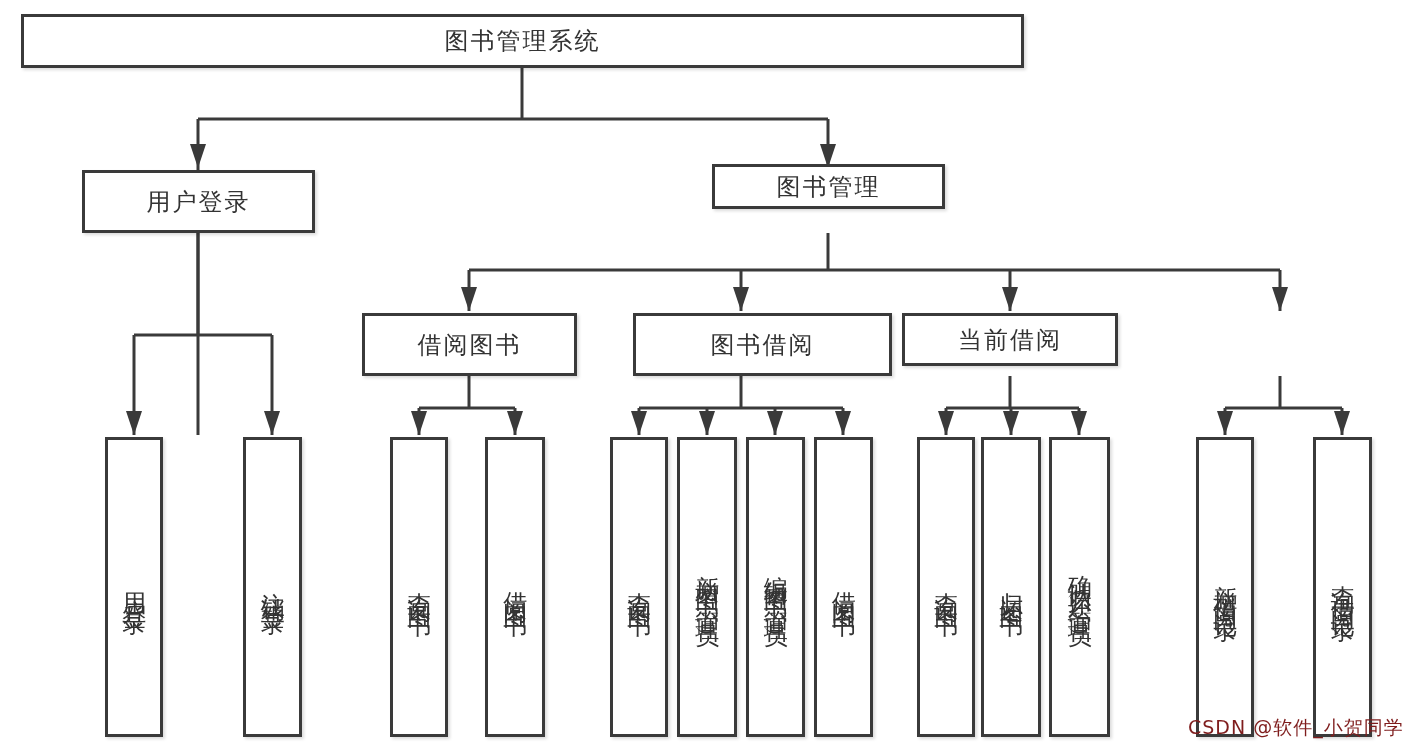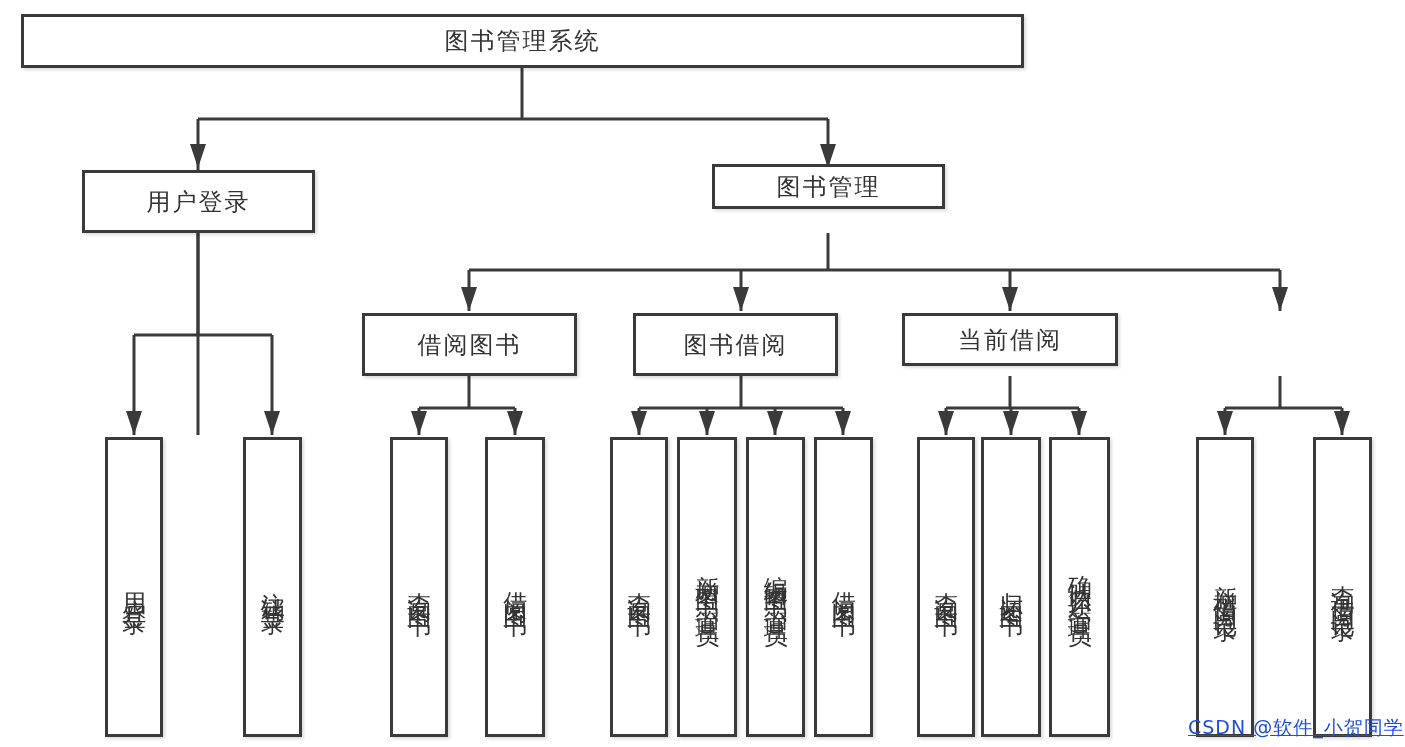--- a/index.html
+++ b/index.html
@@ -18,41 +18,41 @@
   .h-node { font-size:24px; letter-spacing:2px; white-space:nowrap; }
   .v-node .vtext {
     writing-mode:vertical-rl; text-orientation:mixed;
     font-size:24px; letter-spacing:7px; line-height:1.1; white-space:nowrap;
   }
   
   .n-root      { left:21px;   top:14px;  width:1003px; height:54px; }
   .n-userlogin { left:82px;   top:170px; width:233px;  height:63px; }
   .n-bookmgmt  { left:712px;  top:164px; width:233px;  height:45px; }
   .n-newrec    { left:362px;  top:313px; width:215px;  height:63px; }
-  .n-borrow    { left:633px;  top:313px; width:205px;  height:63px; }
+  .n-borrow    { left:633px;  top:313px; width:259px;  height:63px; }
   .n-current   { left:902px;  top:313px; width:216px;  height:53px; }
   .n-records   { left:1173px; top:313px; width:215px;  height:63px; }
   
   .leaf { top:437px; height:300px; }
   .l-a1 { left:105px;  width:58px; }
   .l-a2 { left:243px;  width:59px; }
   .l-b1 { left:390px;  width:58px; }
   .l-b2 { left:485px;  width:60px; }
   .l-c1 { left:610px;  width:58px; }
   .l-c2 { left:677px;  width:60px; }
   .l-c3 { left:746px;  width:59px; }
   .l-c4 { left:814px;  width:59px; }
   .l-d1 { left:917px;  width:58px; }
   .l-d2 { left:981px;  width:60px; }
   .l-d3 { left:1049px; width:61px; }
   .l-e1 { left:1196px; width:58px; }
   .l-e2 { left:1313px; width:59px; }
   .watermark {
     position:absolute; left:1188px; top:715px;
-    font-size:19px; color:#1d4ed8; letter-spacing:1px; white-space:nowrap;text-decoration:underline;
+    font-size:19px; color:#7f1d1d; letter-spacing:1px; white-space:nowrap;
   }
 </style>
 </head>
 <body>
 
 <div class="stage">
 
   <svg class="wires" width="1405" height="747" viewBox="0 0 1405 747">
     <defs>
       <marker id="arw" markerUnits="userSpaceOnUse" markerWidth="26" markerHeight="20" refX="24" refY="8" orient="auto">

